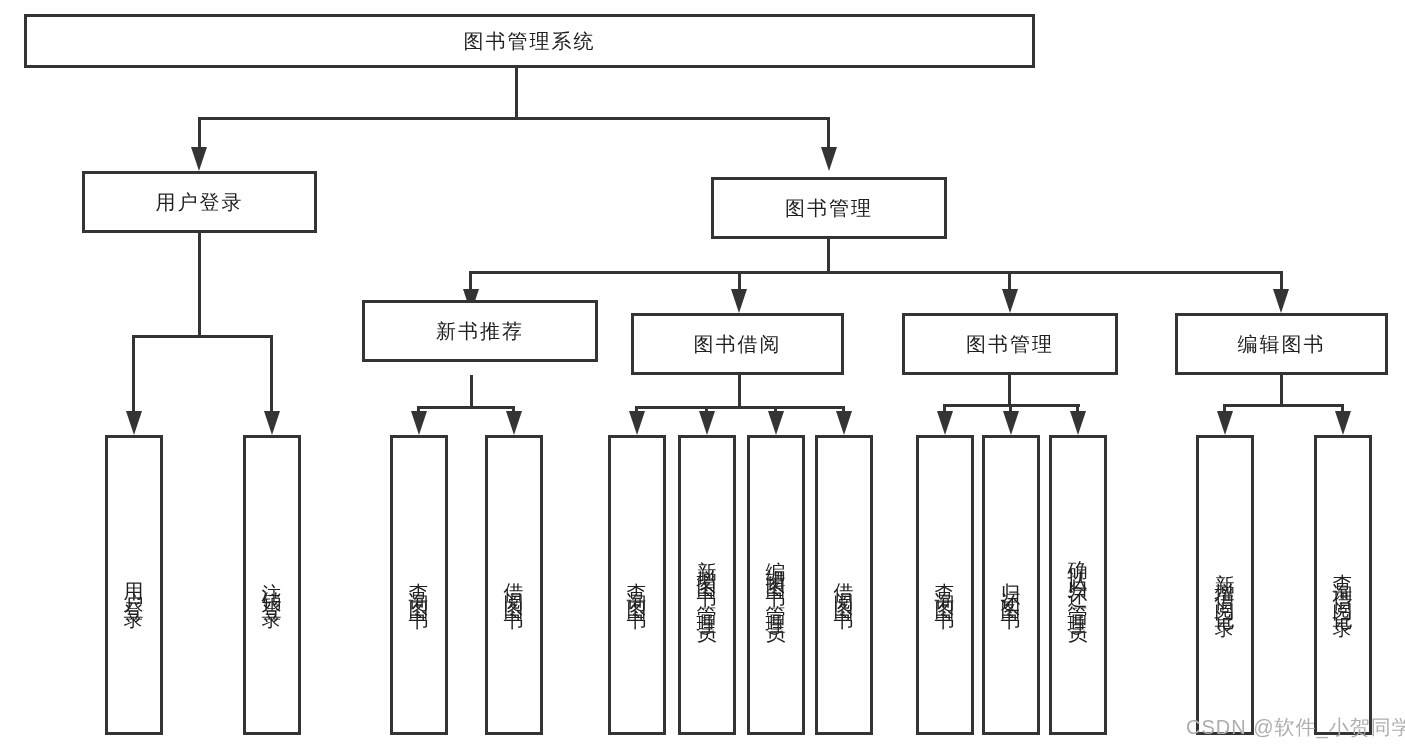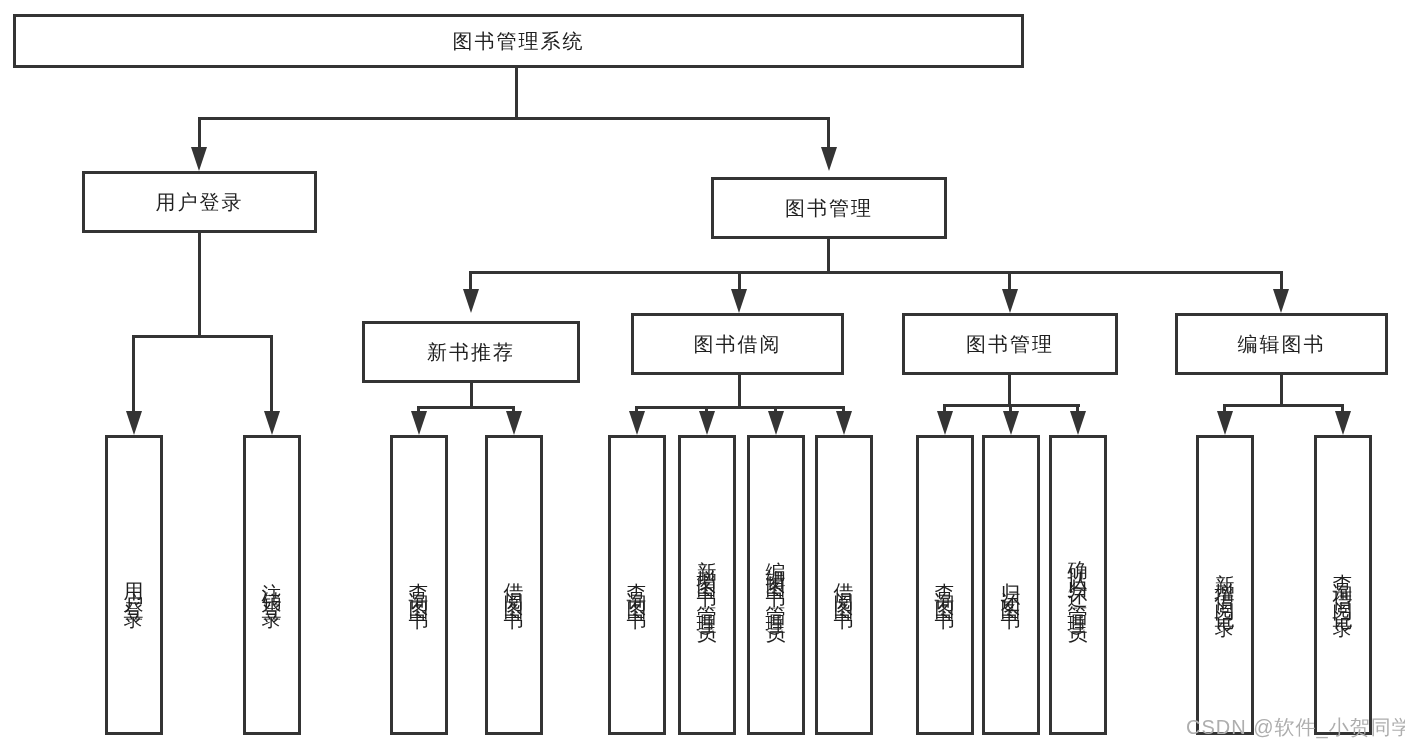--- a/index.html
+++ b/index.html
@@ -85,26 +85,26 @@
   <div class="vline" style="left:1076px;top:404px;height:9px"></div>
   <div class="ah" style="left:1070px;top:411px"></div>
 
   <div class="vline" style="left:1280px;top:375px;height:31px"></div>
   <div class="hline" style="left:1223px;top:404px;width:121px"></div>
   <div class="vline" style="left:1223px;top:404px;height:9px"></div>
   <div class="ah" style="left:1217px;top:411px"></div>
   <div class="vline" style="left:1341px;top:404px;height:9px"></div>
   <div class="ah" style="left:1335px;top:411px"></div>
 
-  <div class="box hbox" style="left:13px;top:14px;width:1011px;height:54px">图书管理系统</div>
+  <div class="box hbox" style="left:24px;top:14px;width:1011px;height:54px">图书管理系统</div>
 
   <div class="box hbox" style="left:82px;top:171px;width:235px;height:62px">用户登录</div>
   <div class="box hbox" style="left:711px;top:177px;width:236px;height:62px">图书管理</div>
 
-  <div class="box hbox" style="left:362px;top:321px;width:218px;height:62px">新书推荐</div>
+  <div class="box hbox" style="left:362px;top:300px;width:236px;height:62px">新书推荐</div>
   <div class="box hbox" style="left:631px;top:313px;width:213px;height:62px">图书借阅</div>
   <div class="box hbox" style="left:902px;top:313px;width:216px;height:62px">图书管理</div>
   <div class="box hbox" style="left:1175px;top:313px;width:213px;height:62px">编辑图书</div>
 
   <div class="box vbox" style="left:105px;top:435px;width:58px;height:300px">用户登录</div>
   <div class="box vbox" style="left:243px;top:435px;width:58px;height:300px">注销登录</div>
 
   <div class="box vbox" style="left:390px;top:435px;width:58px;height:300px">查询图书</div>
   <div class="box vbox" style="left:485px;top:435px;width:58px;height:300px">借阅图书</div>
 

